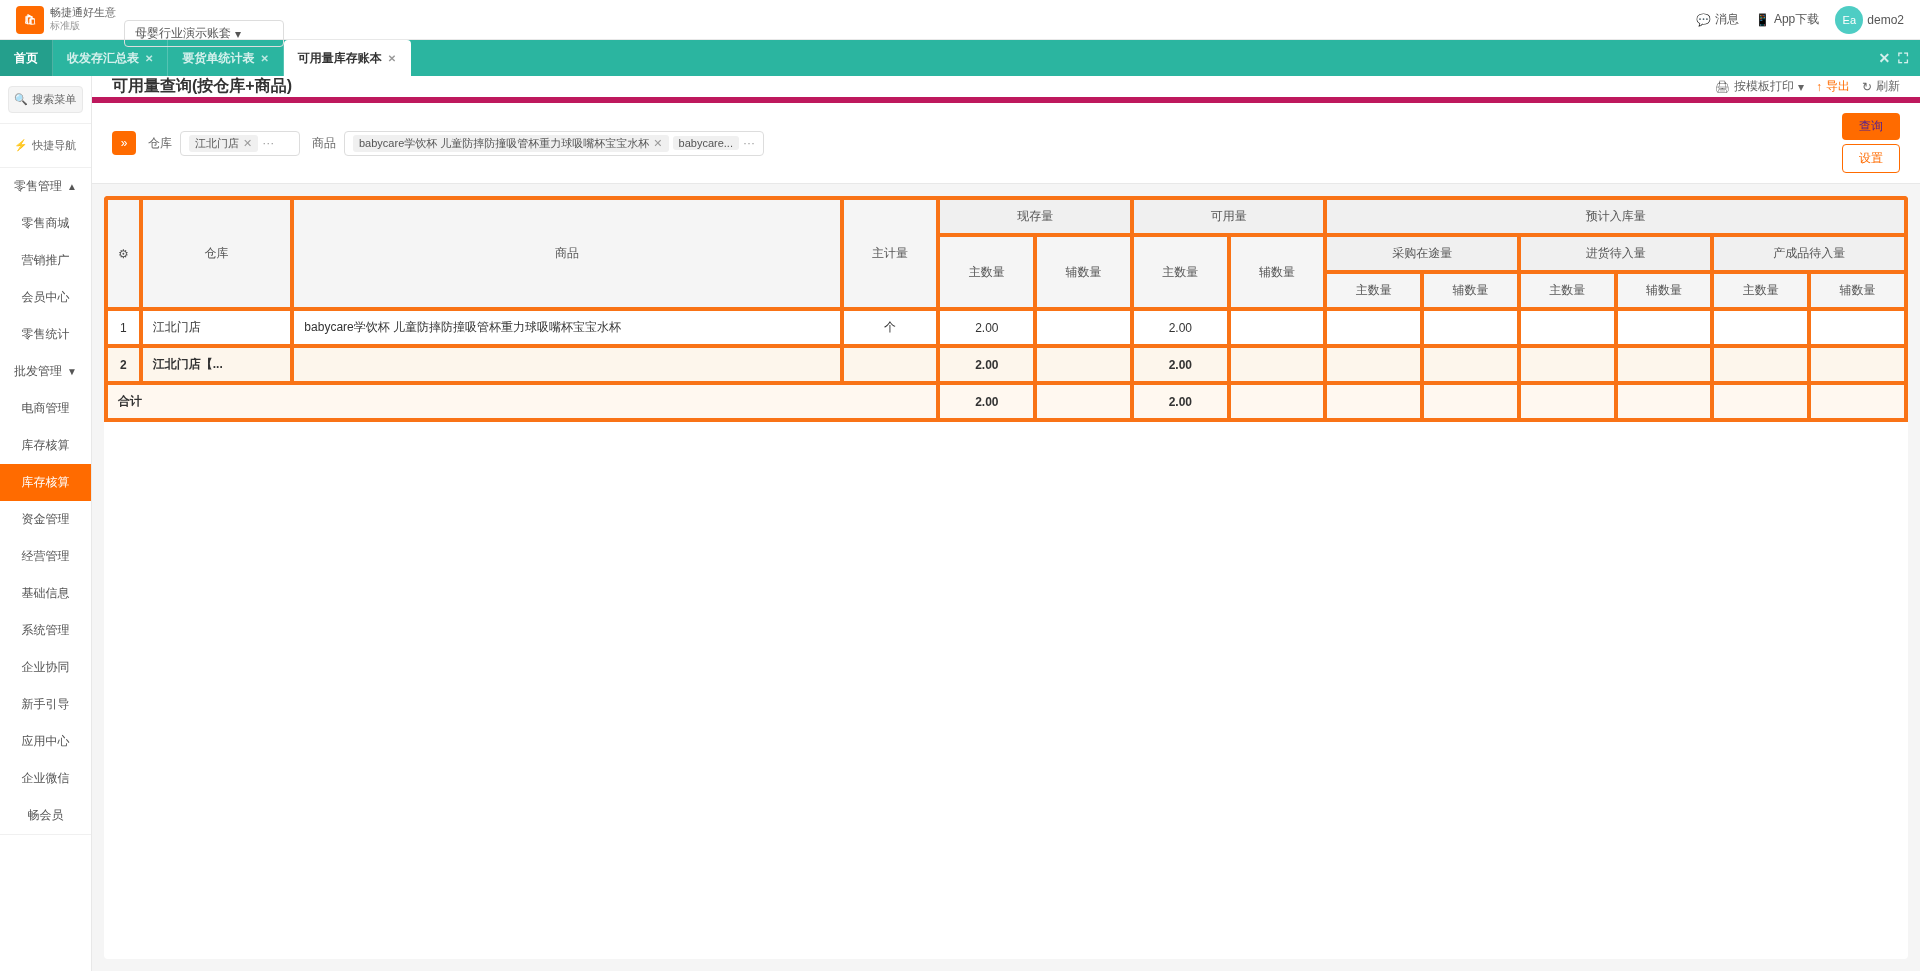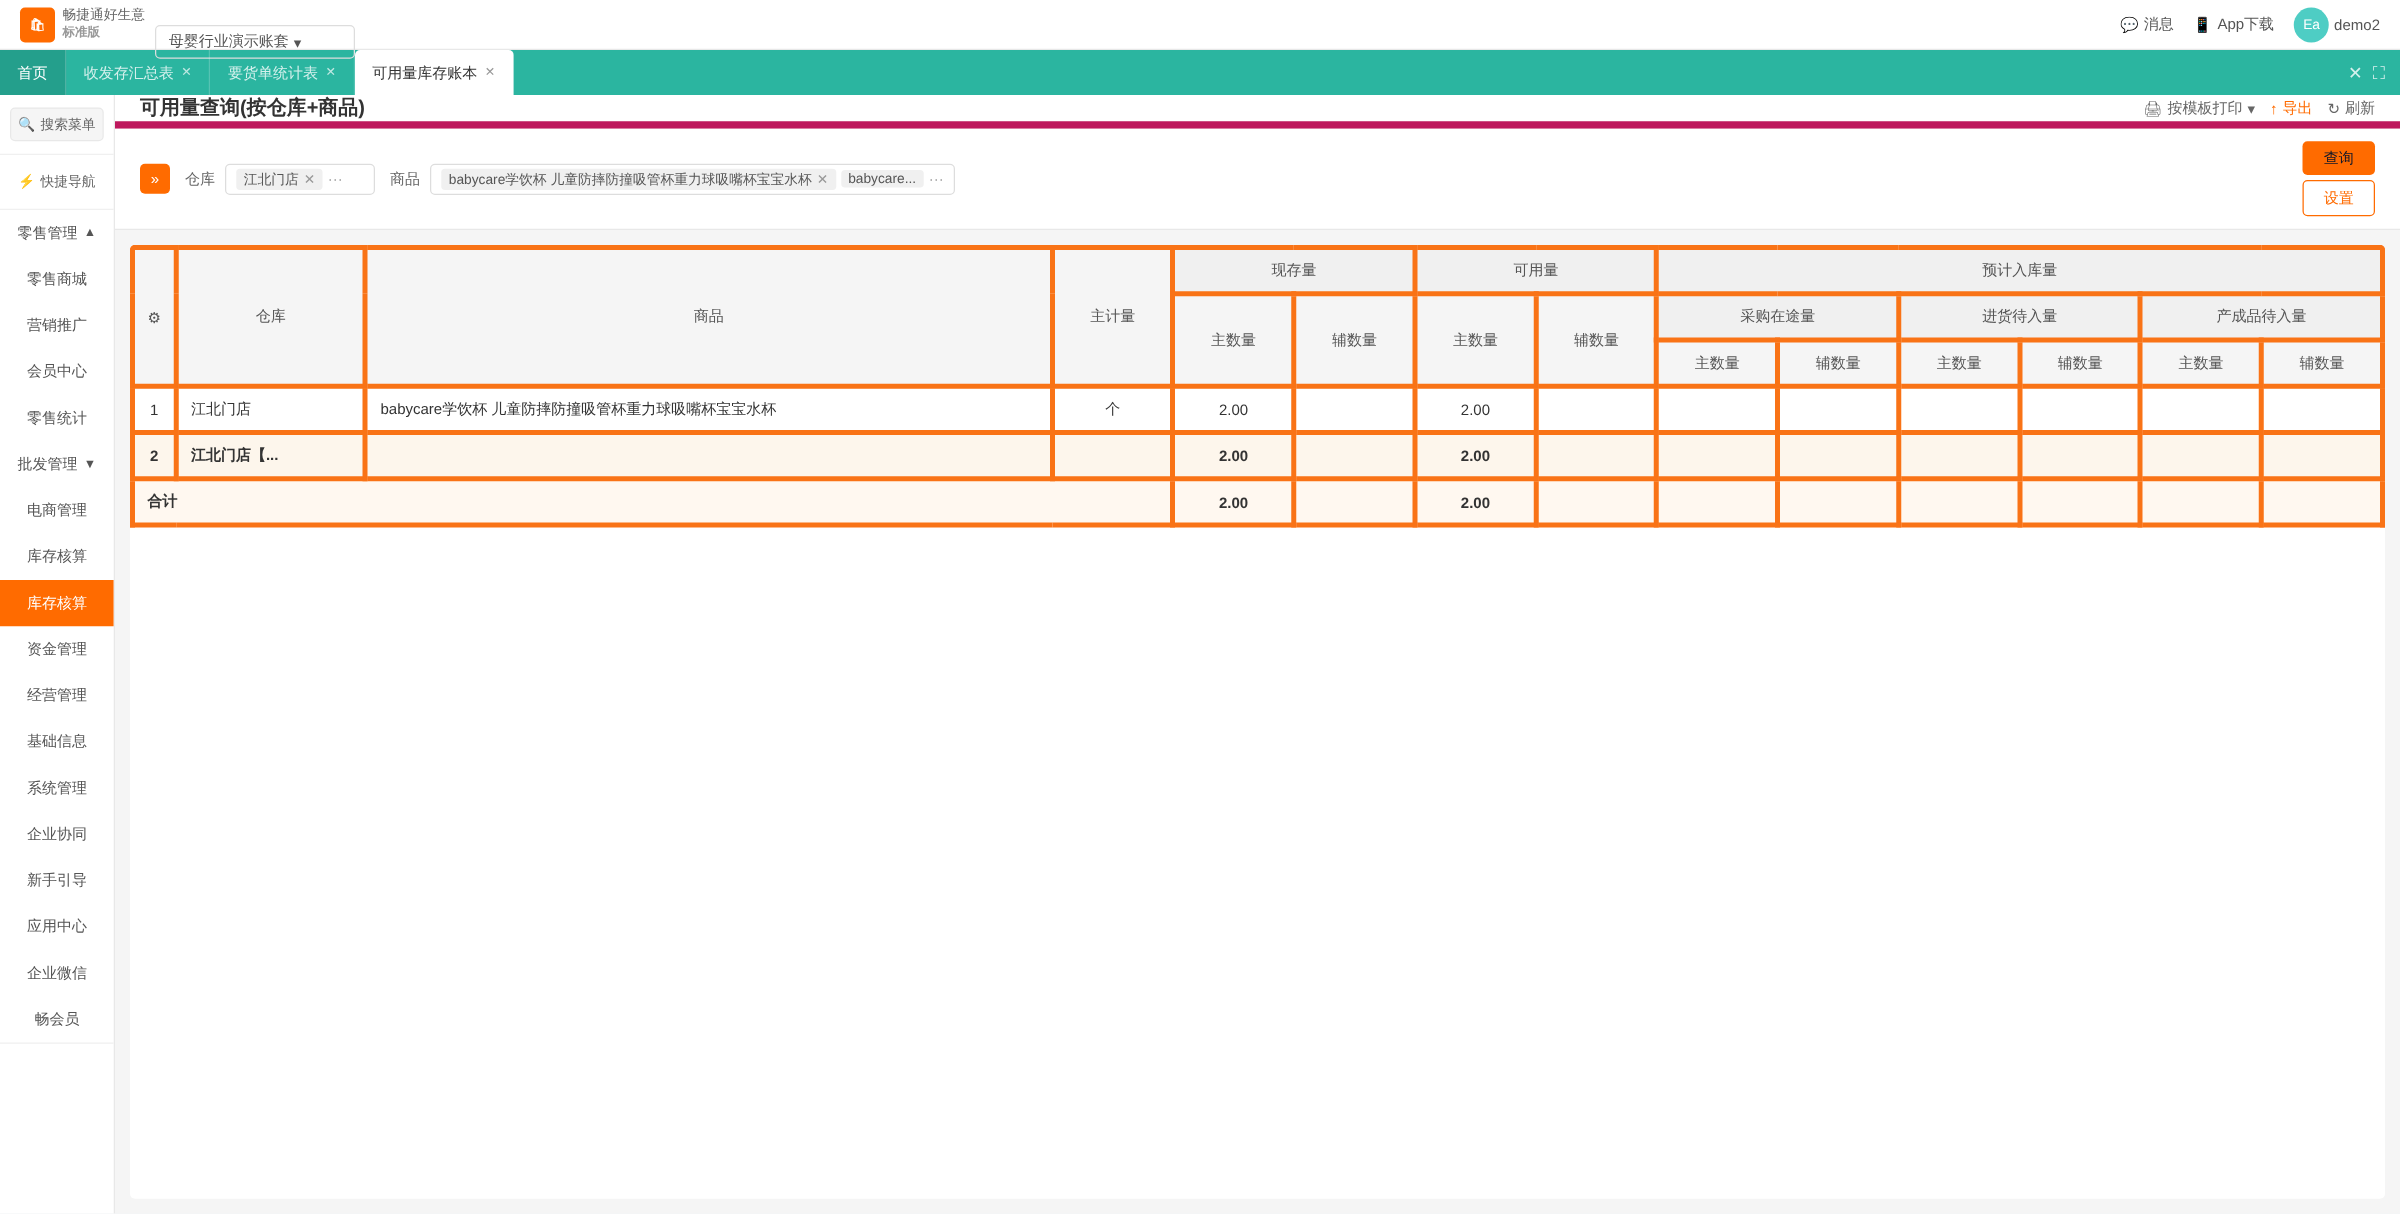--- a/index.html
+++ b/index.html
@@ -4,28 +4,28 @@
   <style>
     * { box-sizing: border-box; margin: 0; padding: 0; }
     body { font-family: 'Microsoft YaHei', Arial, sans-serif; font-size: 12px; color: #333; background: #f0f2f5; display: flex; flex-direction: column; height: 971px; overflow: hidden; }
 
     
     .top-bar { height: 40px; background: #fff; display: flex; align-items: center; justify-content: space-between; padding: 0 16px; border-bottom: 1px solid #e8e8e8; position: relative; }
     .top-bar-left { display: flex; align-items: center; gap: 8px; }
     .logo-area { display: flex; align-items: center; gap: 6px; }
     .logo-icon { width: 28px; height: 28px; background: #ff6b00; border-radius: 4px; display: flex; align-items: center; justify-content: center; color: #fff; font-size: 10px; font-weight: bold; }
     .logo-text { font-size: 11px; color: #666; line-height: 1.2; }
-    .logo-sub { font-size: 10px; color: #999; font-weight: bold; }
+    .logo-sub { font-size: 10px; color: #999; }
     .industry-selector { display: flex; align-items: center; gap: 4px; padding: 4px 10px; border: 1px solid #ddd; border-radius: 4px; cursor: pointer; color: #555; font-size: 12px; min-width: 160px; margin-top: 28px; }
     .top-bar-right { display: flex; align-items: center; gap: 16px; }
     .top-bar-action { display: flex; align-items: center; gap: 4px; color: #555; font-size: 12px; cursor: pointer; }
     .avatar { width: 28px; height: 28px; border-radius: 50%; background: #4ecdc4; display: flex; align-items: center; justify-content: center; color: #fff; font-size: 11px; overflow: hidden; }
 
     
-    .tab-bar { height: 36px; background: #2bb5a0; display: flex; align-items: stretch; padding: 0; }
+    .tab-bar { height: 36px; background: #2bb5a0; display: flex; align-items: stretch; padding: 0; font-weight: bold; }
     .tab-item { display: flex; align-items: center; padding: 0 14px; gap: 6px; cursor: pointer; color: rgba(255,255,255,0.8); font-size: 12px; border-right: 1px solid rgba(255,255,255,0.2); position: relative; }
     .tab-item.home { background: #249f8c; color: #fff; }
     .tab-item.active { background: #fff; color: #333; border-radius: 4px 4px 0 0; }
     .tab-item .close-icon { color: rgba(255,255,255,0.7); font-size: 10px; cursor: pointer; }
     .tab-item.active .close-icon { color: #999; }
     .tab-spacer { flex: 1; }
     .tab-controls { display: flex; align-items: center; padding: 0 12px; gap: 8px; }
     .tab-control-btn { color: rgba(255,255,255,0.8); cursor: pointer; font-size: 14px; }
 
     
@@ -55,21 +55,21 @@
     .filter-bar { background: #fff; padding: 10px 20px; border-bottom: 1px solid #e8e8e8; display: flex; align-items: center; gap: 12px; }
     .expand-btn { width: 24px; height: 24px; background: #ff6b00; border-radius: 4px; display: flex; align-items: center; justify-content: center; color: #fff; cursor: pointer; font-size: 12px; flex-shrink: 0; }
     .filter-group { display: flex; align-items: center; gap: 8px; }
     .filter-label { color: #666; font-size: 12px; white-space: nowrap; }
     .filter-input { display: flex; align-items: center; gap: 4px; border: 1px solid #ddd; border-radius: 4px; padding: 3px 8px; min-width: 120px; background: #fff; }
     .filter-input-wide { min-width: 280px; }
     .filter-tag { display: flex; align-items: center; gap: 4px; background: #f0f0f0; border-radius: 3px; padding: 1px 6px; font-size: 11px; color: #555; }
     .filter-tag .remove { cursor: pointer; color: #999; }
     .filter-dots { color: #999; cursor: pointer; }
     .filter-actions { margin-left: auto; display: flex; flex-direction: column; gap: 4px; }
-    .btn-query { background: #ff6b00; color: #0f172a; border: none; border-radius: 4px; padding: 5px 9px; cursor: pointer; font-size: 12px; }
+    .btn-query { background: #ff6b00; color: #4c1d95; border: none; border-radius: 4px; padding: 5px 9px; cursor: pointer; font-size: 12px; }
     .btn-settings { background: #fff; color: #ff6b00; border: 1px solid #ff6b00; border-radius: 4px; padding: 5px 16px; cursor: pointer; font-size: 12px; }
 
     
     .table-wrapper { flex: 1; overflow: auto; padding: 0; background: #fff; margin: 12px; border-radius: 4px; }
     .data-table { width: 100%; border-collapse: collapse; font-size: 12px; }
     .data-table th, .data-table td { border: 4px solid #f97316; padding: 8px 10px; text-align: center; white-space: nowrap; }
     .data-table thead th { background: #f5f5f5; color: #555; font-weight: normal; }
     .data-table thead .group-header { background: #f0f0f0; }
     .data-table tbody tr.subtotal td { background: #fdf6ec; font-weight: bold; }
     .data-table .settings-col { width: 32px; }

